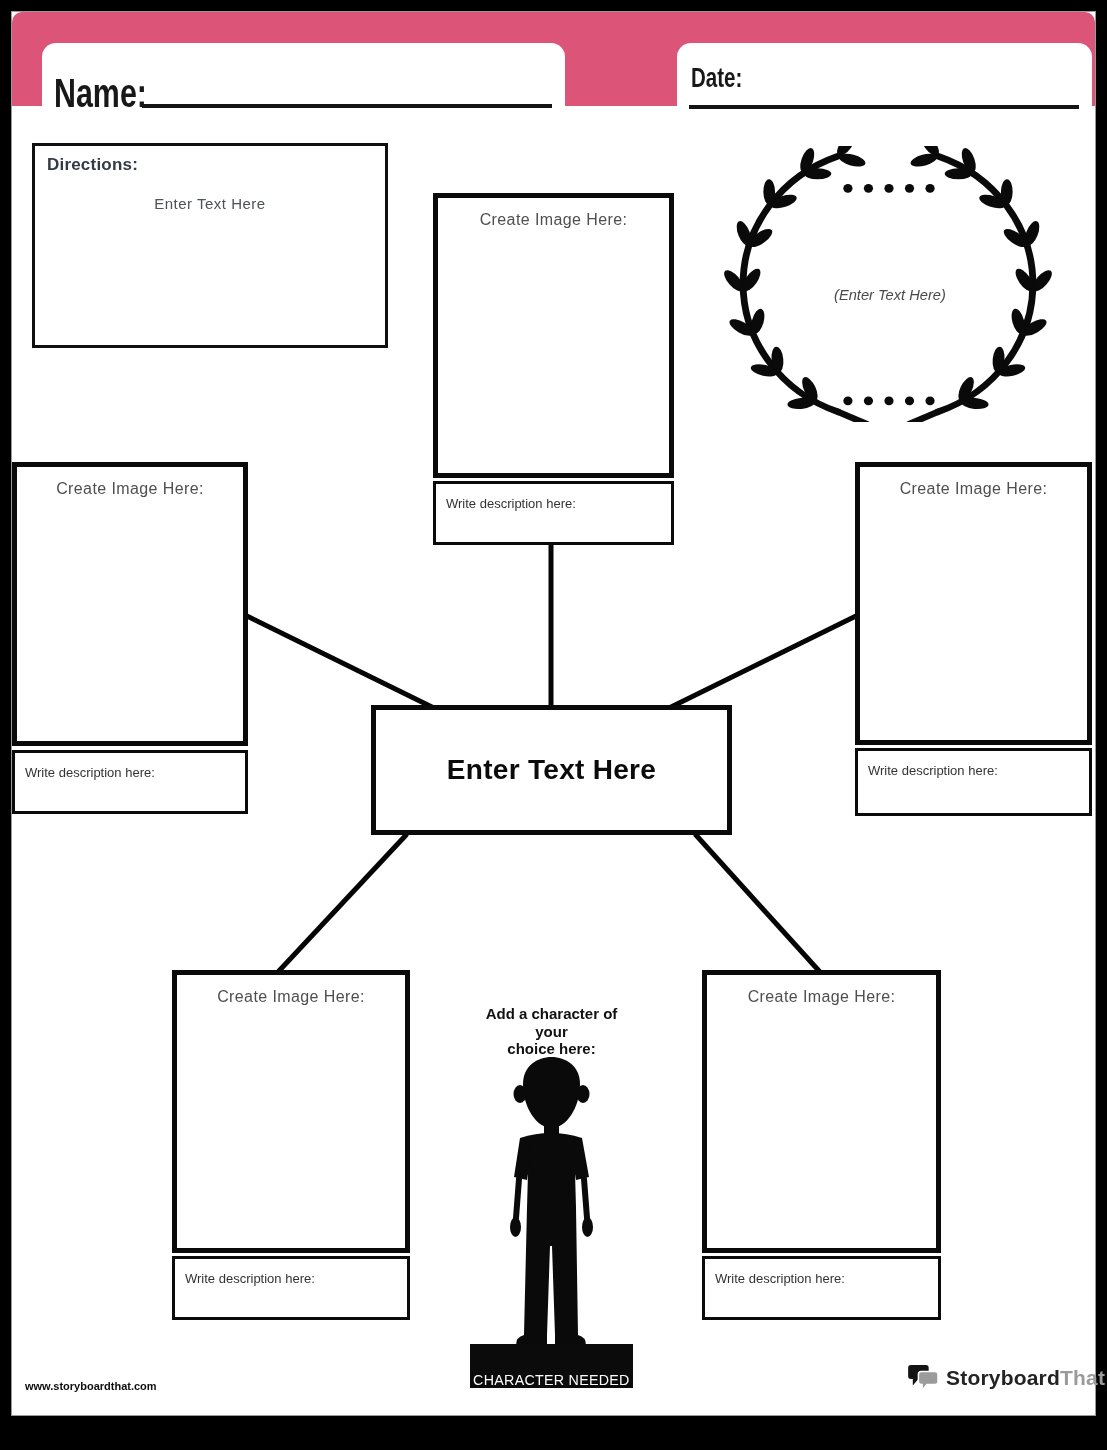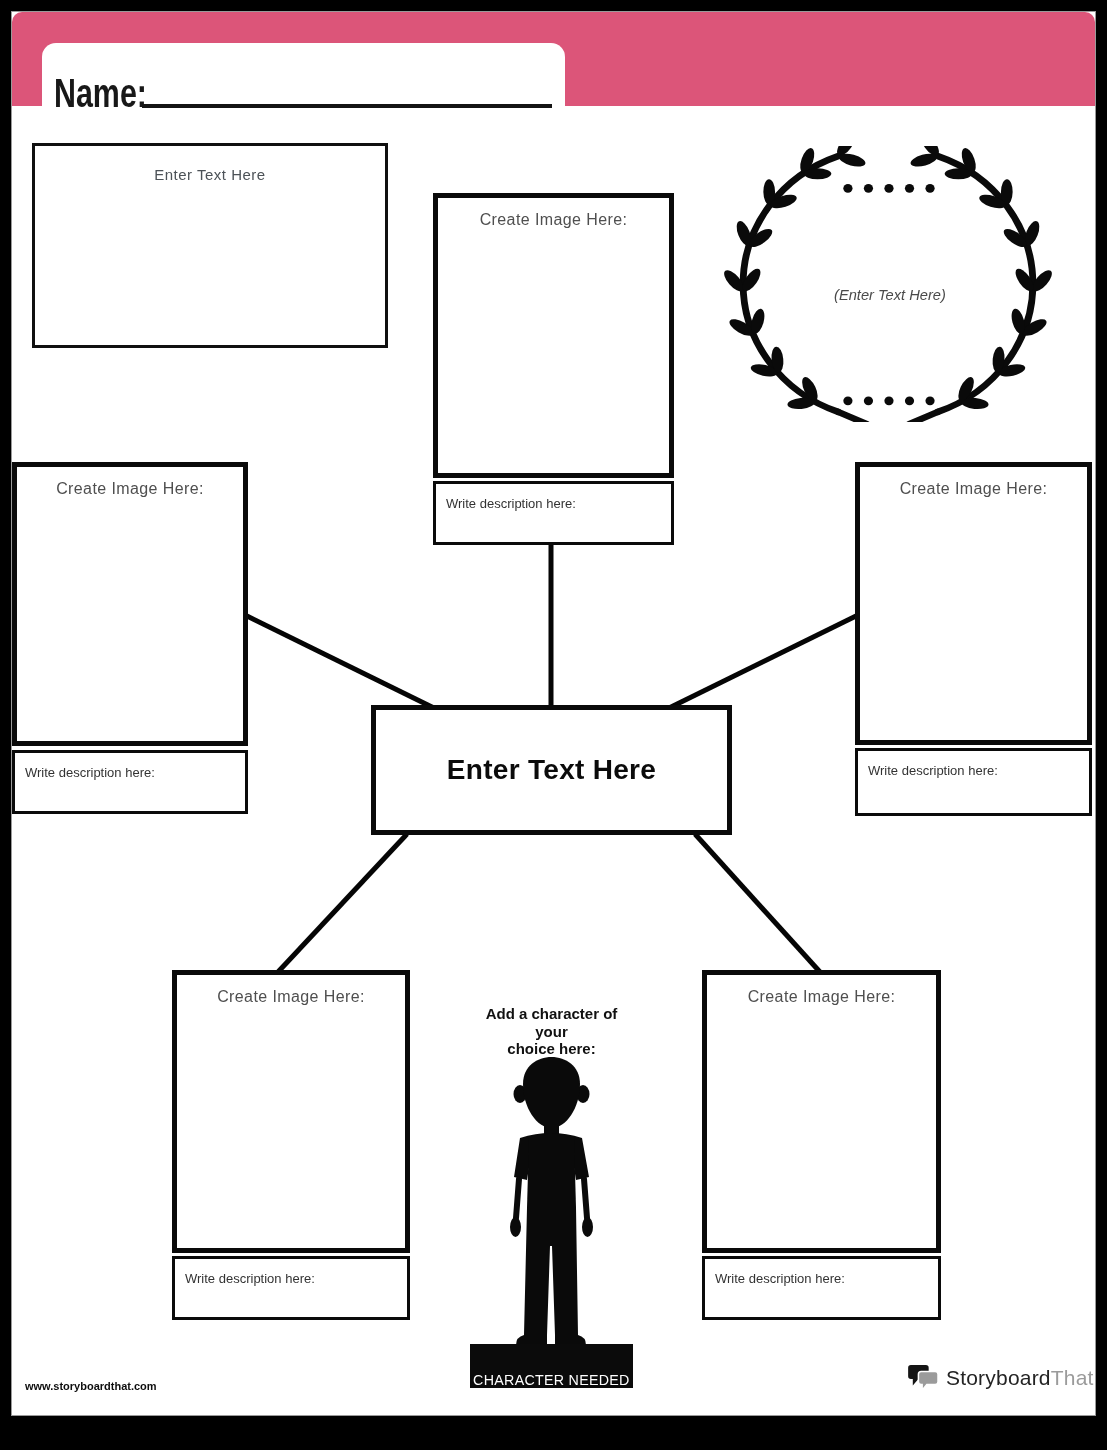--- a/index.html
+++ b/index.html
@@ -62,38 +62,43 @@
                font-size:15px;font-weight:700;color:#111;line-height:1.18;}
   .char-figure{position:absolute;left:506px;top:1046px;width:90px;height:300px;}
   .char-badge{position:absolute;left:470px;top:1344px;width:163px;height:44px;background:#0b0b0b;
               color:#fff;display:flex;align-items:flex-end;justify-content:center;font-size:15px;
               letter-spacing:.3px;white-space:nowrap;}
   .char-badge span{display:inline-block;transform:scaleX(.95);}
 
   
   .site-url{position:absolute;left:25px;top:1380px;font-size:11px;font-weight:700;color:#0d0d0d;}
   .logo{position:absolute;left:908px;top:1364px;display:flex;align-items:center;gap:6px;}
-  .logo-text{font-size:21px;font-weight:400;letter-spacing:.2px;text-align:center;}
+  .logo-text{font-size:21px;font-weight:700;letter-spacing:.2px;text-align:center;}
   .logo-b{color:#232323;}
   .logo-g{color:#9b9b9b;}
 </style>
 </head>
 <body>
 
 <div class="page">
   <div class="sheet"></div>
 
   <div class="band">
     <div class="hbox name-box">
       <span class="cond name-label">Name:</span>
       <div class="fill-line name-line"></div>
     </div>
+    <div class="hbox date-box">
+      <span class="cond date-label">Date:</span>
+      <div class="fill-line date-line"></div>
+    </div>
   </div>
 
   <div class="directions">
+    <div class="dir-title">Directions:</div>
     <div class="dir-placeholder">Enter Text Here</div>
   </div>
 
   <svg class="wreath" viewBox="0 0 360 300" preserveAspectRatio="none">
     <defs>
       <g id="lp" fill="#0a0a0a">
         <ellipse cx="-9" cy="-12" rx="6" ry="14" transform="rotate(-36 -9 -12)"></ellipse>
         <ellipse cx="9" cy="-12" rx="6" ry="14" transform="rotate(36 9 -12)"></ellipse>
       </g>
       <g id="branchL">

